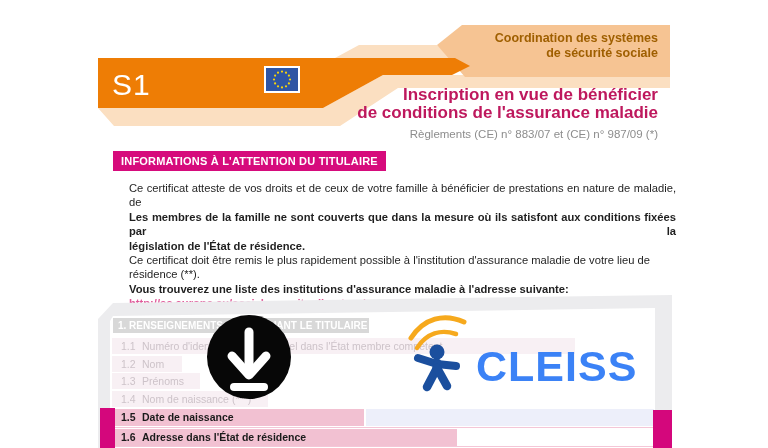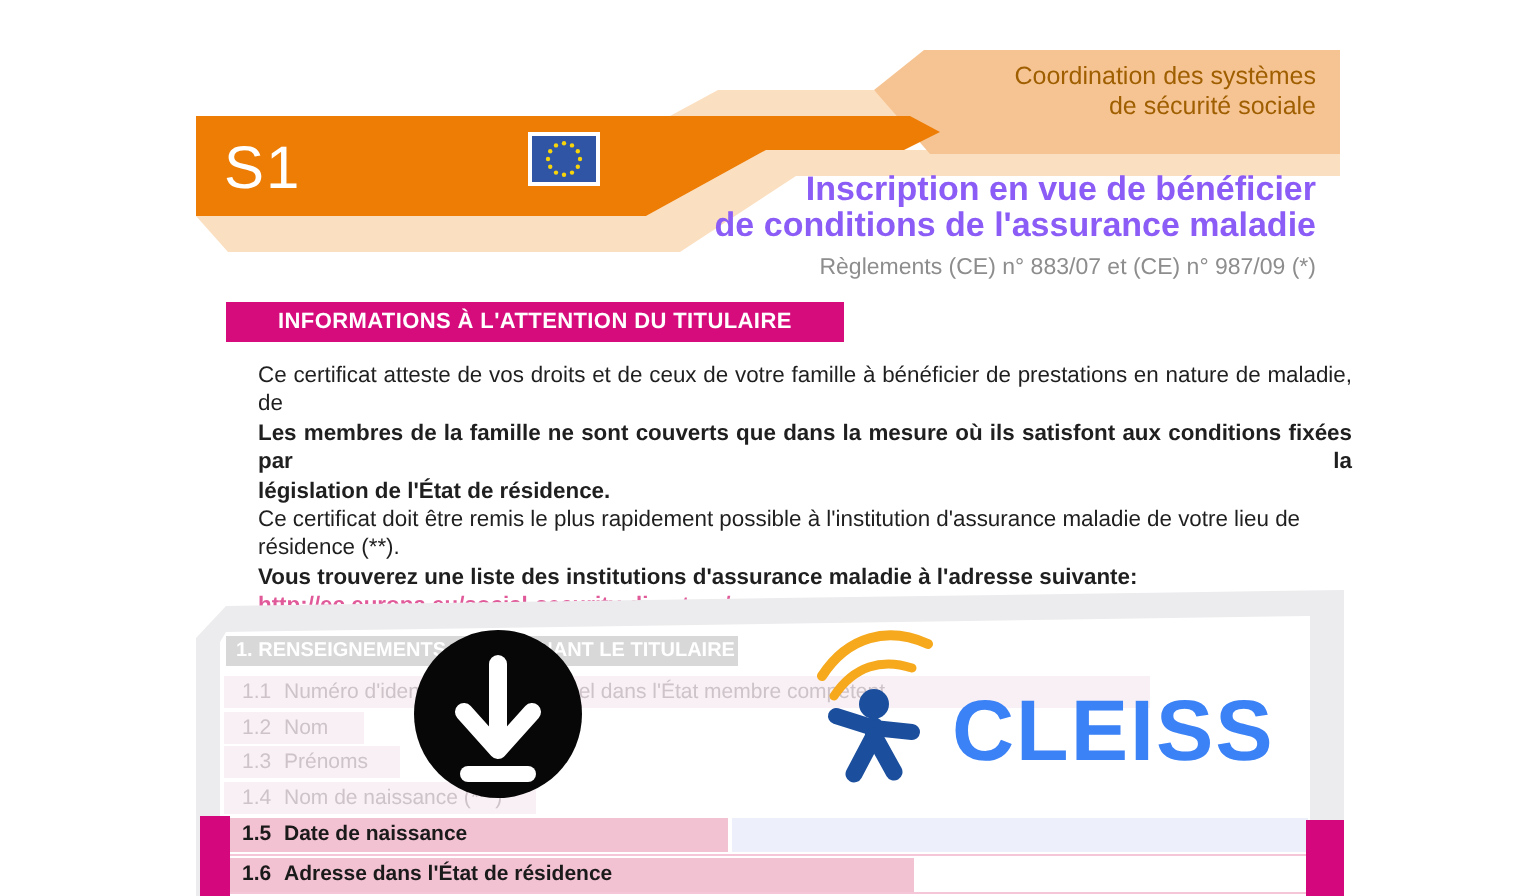--- a/index.html
+++ b/index.html
@@ -13,27 +13,27 @@
     clip-path:polygon(98px 108px,323px 108px,383px 75px,670px 75px,670px 88px,398px 88px,340px 126px,114px 126px);}
   .rib-pale-up{background:#fbdfc1;
     clip-path:polygon(335px 58px,452px 58px,437px 45px,359px 45px);}
   .rib-peach{background:#f6c493;
     clip-path:polygon(462px 25px,670px 25px,670px 77px,465px 77px,437px 45px);}
   .rib-orange{background:#ee7d05;
     clip-path:polygon(98px 58px,455px 58px,470px 66px,452px 75px,383px 75px,323px 108px,98px 108px);}
 
   .s1{left:112px;top:68px;color:#fff;font-size:30px;letter-spacing:1px;}
   .flag{left:264px;top:66px;width:36px;height:27px;background:#2f55a4;border:2px solid #fff;box-sizing:border-box;}
-  .program{right:110px;top:31px;text-align:right;color:#9f5f00;font-size:12.5px;font-weight:normal;line-height:15px;}
-  .doc-title{right:110px;top:86px;text-align:right;color:#8b5cf6;font-size:17px;font-weight:bold;line-height:18px;}
+  .program{right:110px;top:31px;text-align:right;color:#9f5f00;font-size:12.5px;font-weight:bold;line-height:15px;}
+  .doc-title{right:110px;top:86px;text-align:right;color:#be185d;font-size:17px;font-weight:bold;line-height:18px;}
   .regs{right:110px;top:128px;text-align:right;color:#8d8d8d;font-size:11.5px;}
 
   
   .banner{left:113px;top:151px;background:#d60b7c;color:#fff;font-size:11px;font-weight:bold;
-          padding:4px 26px;letter-spacing:.2px;}
+          padding:4px 8px;letter-spacing:.2px;}
   .bodytext{left:129px;top:181px;width:547px;color:#1f1f1f;font-size:11.2px;line-height:14.4px;}
   .bodytext .jst{text-align:justify;text-align-last:justify;}
   .bodytext .b{font-weight:bold;}
   .bodytext .link{color:#e05a9a;font-weight:bold;cursor:pointer;}
 
   
   .panel-gray{left:0;top:0;width:768px;height:448px;background:#ececee;
     clip-path:polygon(113px 303px,672px 295px,672px 448px,98px 448px,98px 319px);}
   .panel-white{left:0;top:0;width:768px;height:448px;background:#fff;
     clip-path:polygon(113px 316px,655px 308px,655px 448px,110px 448px,110px 321px);}

